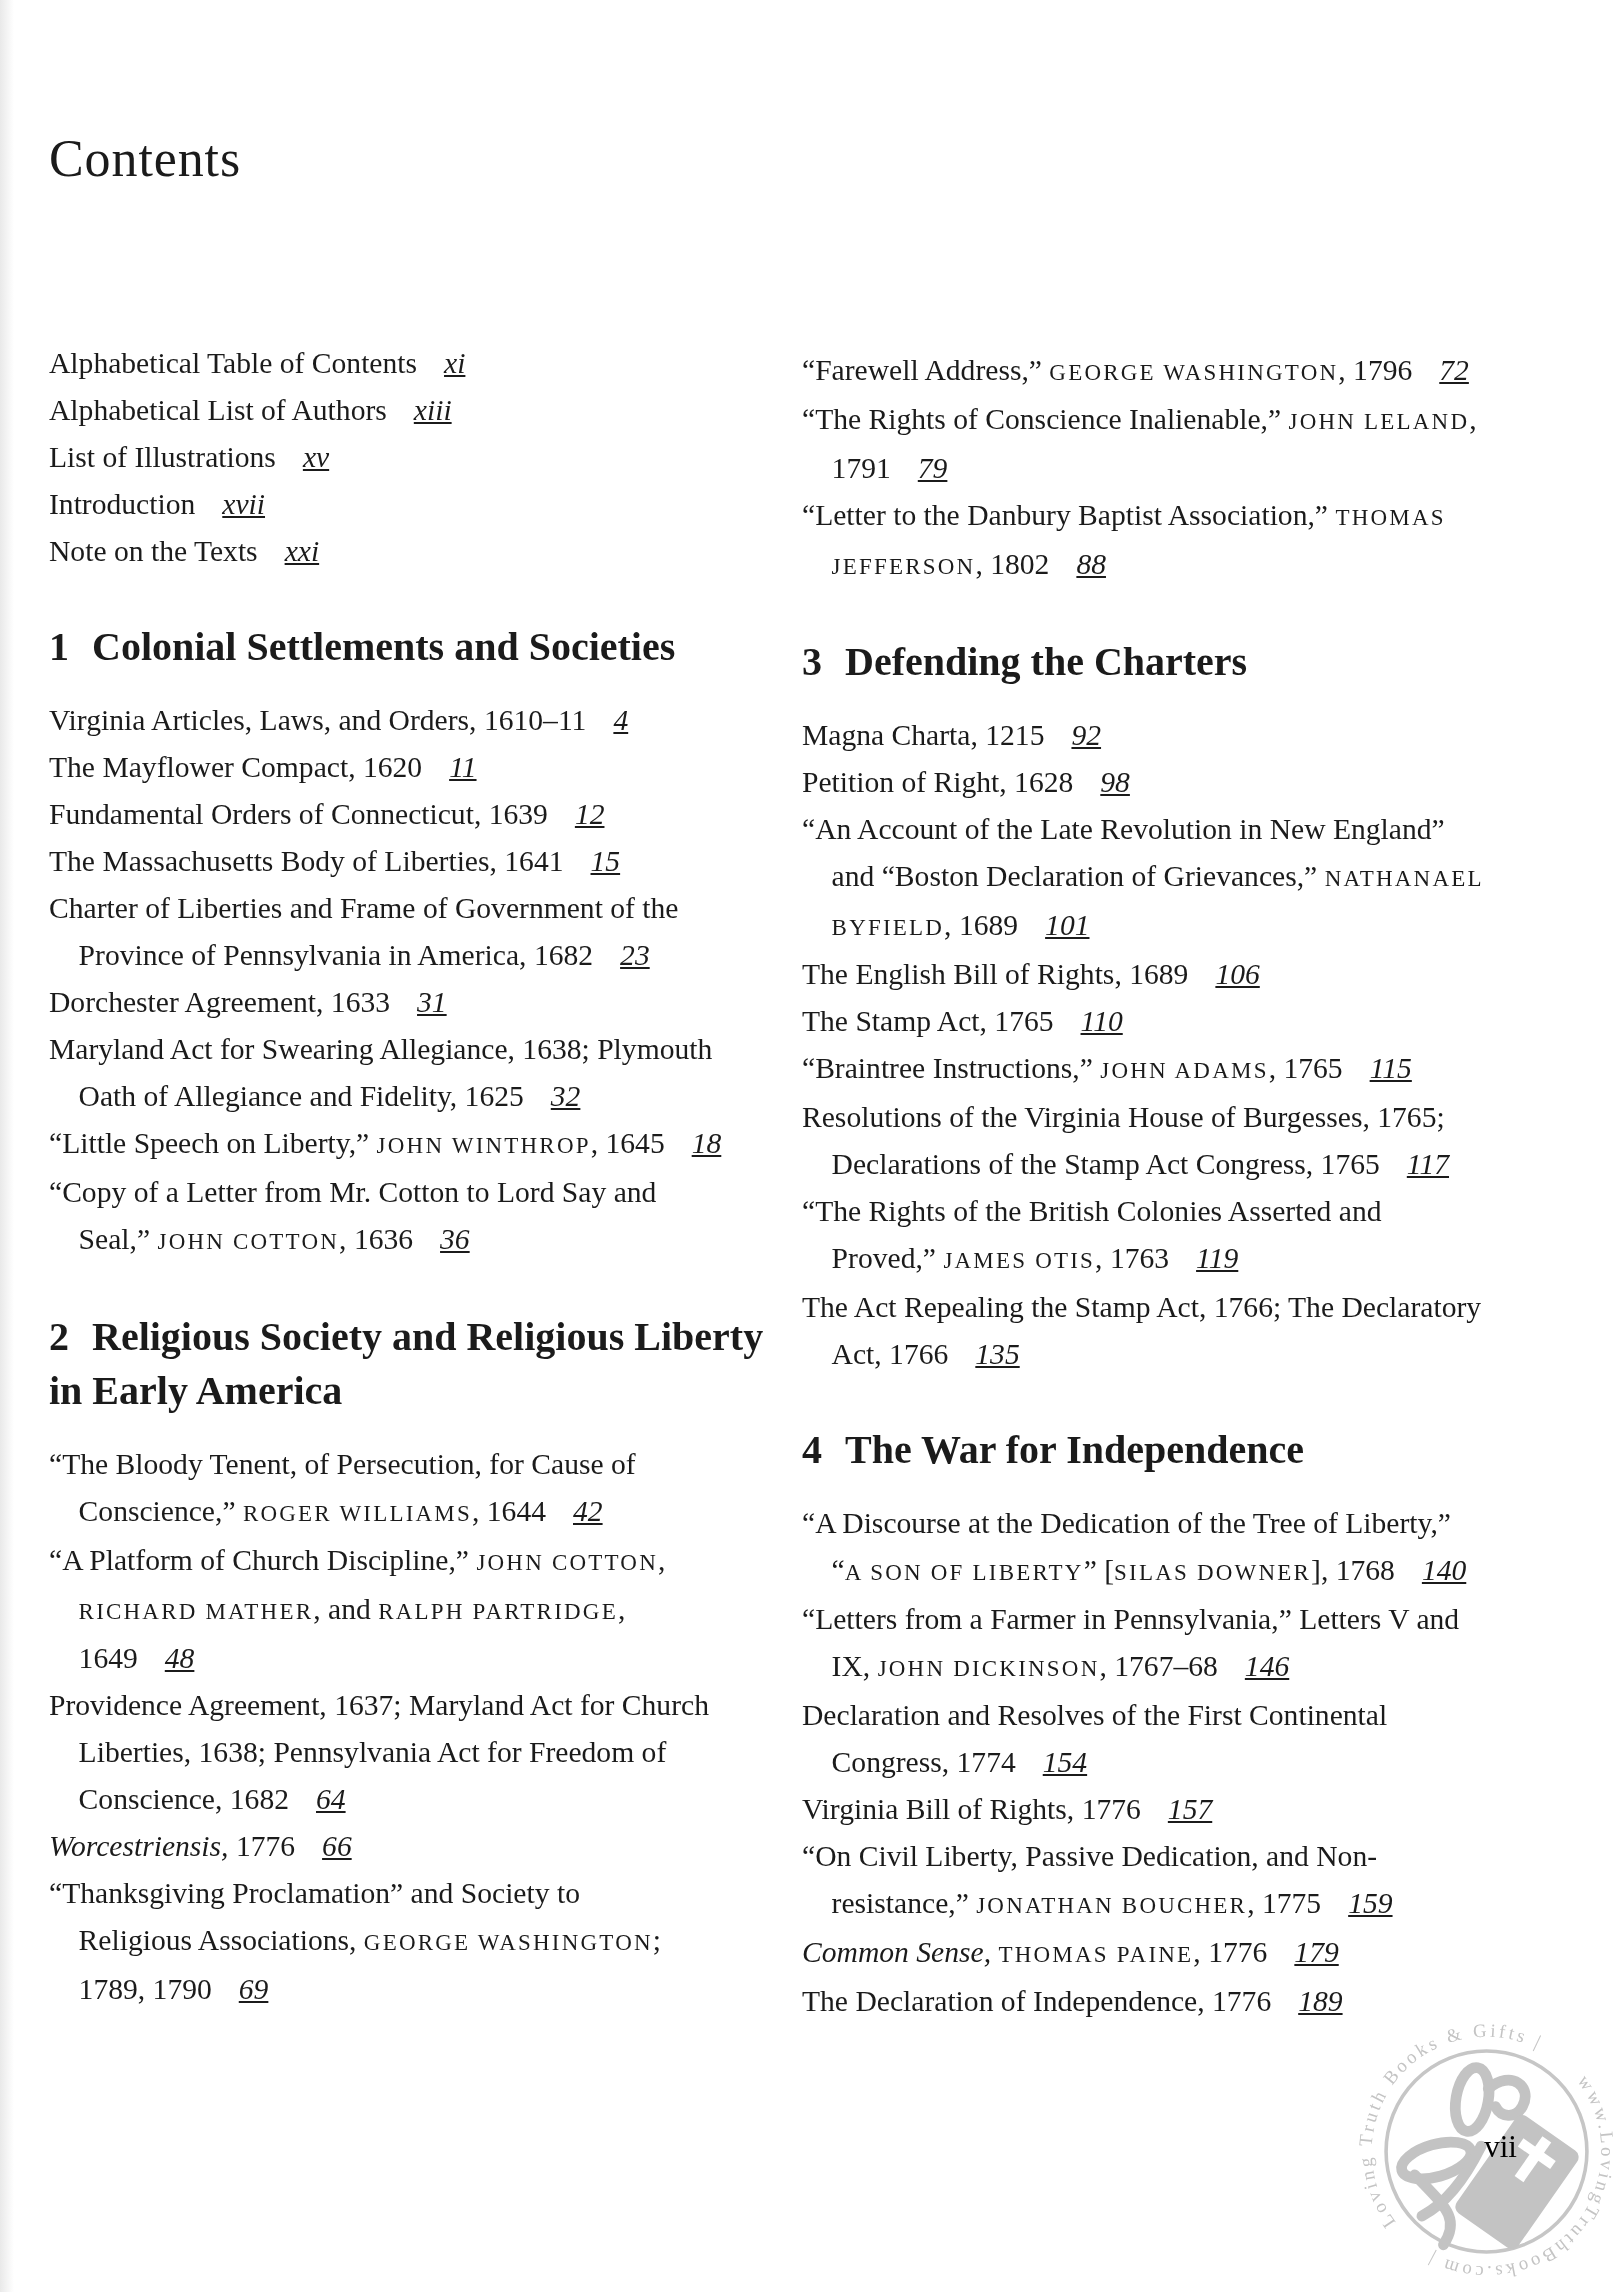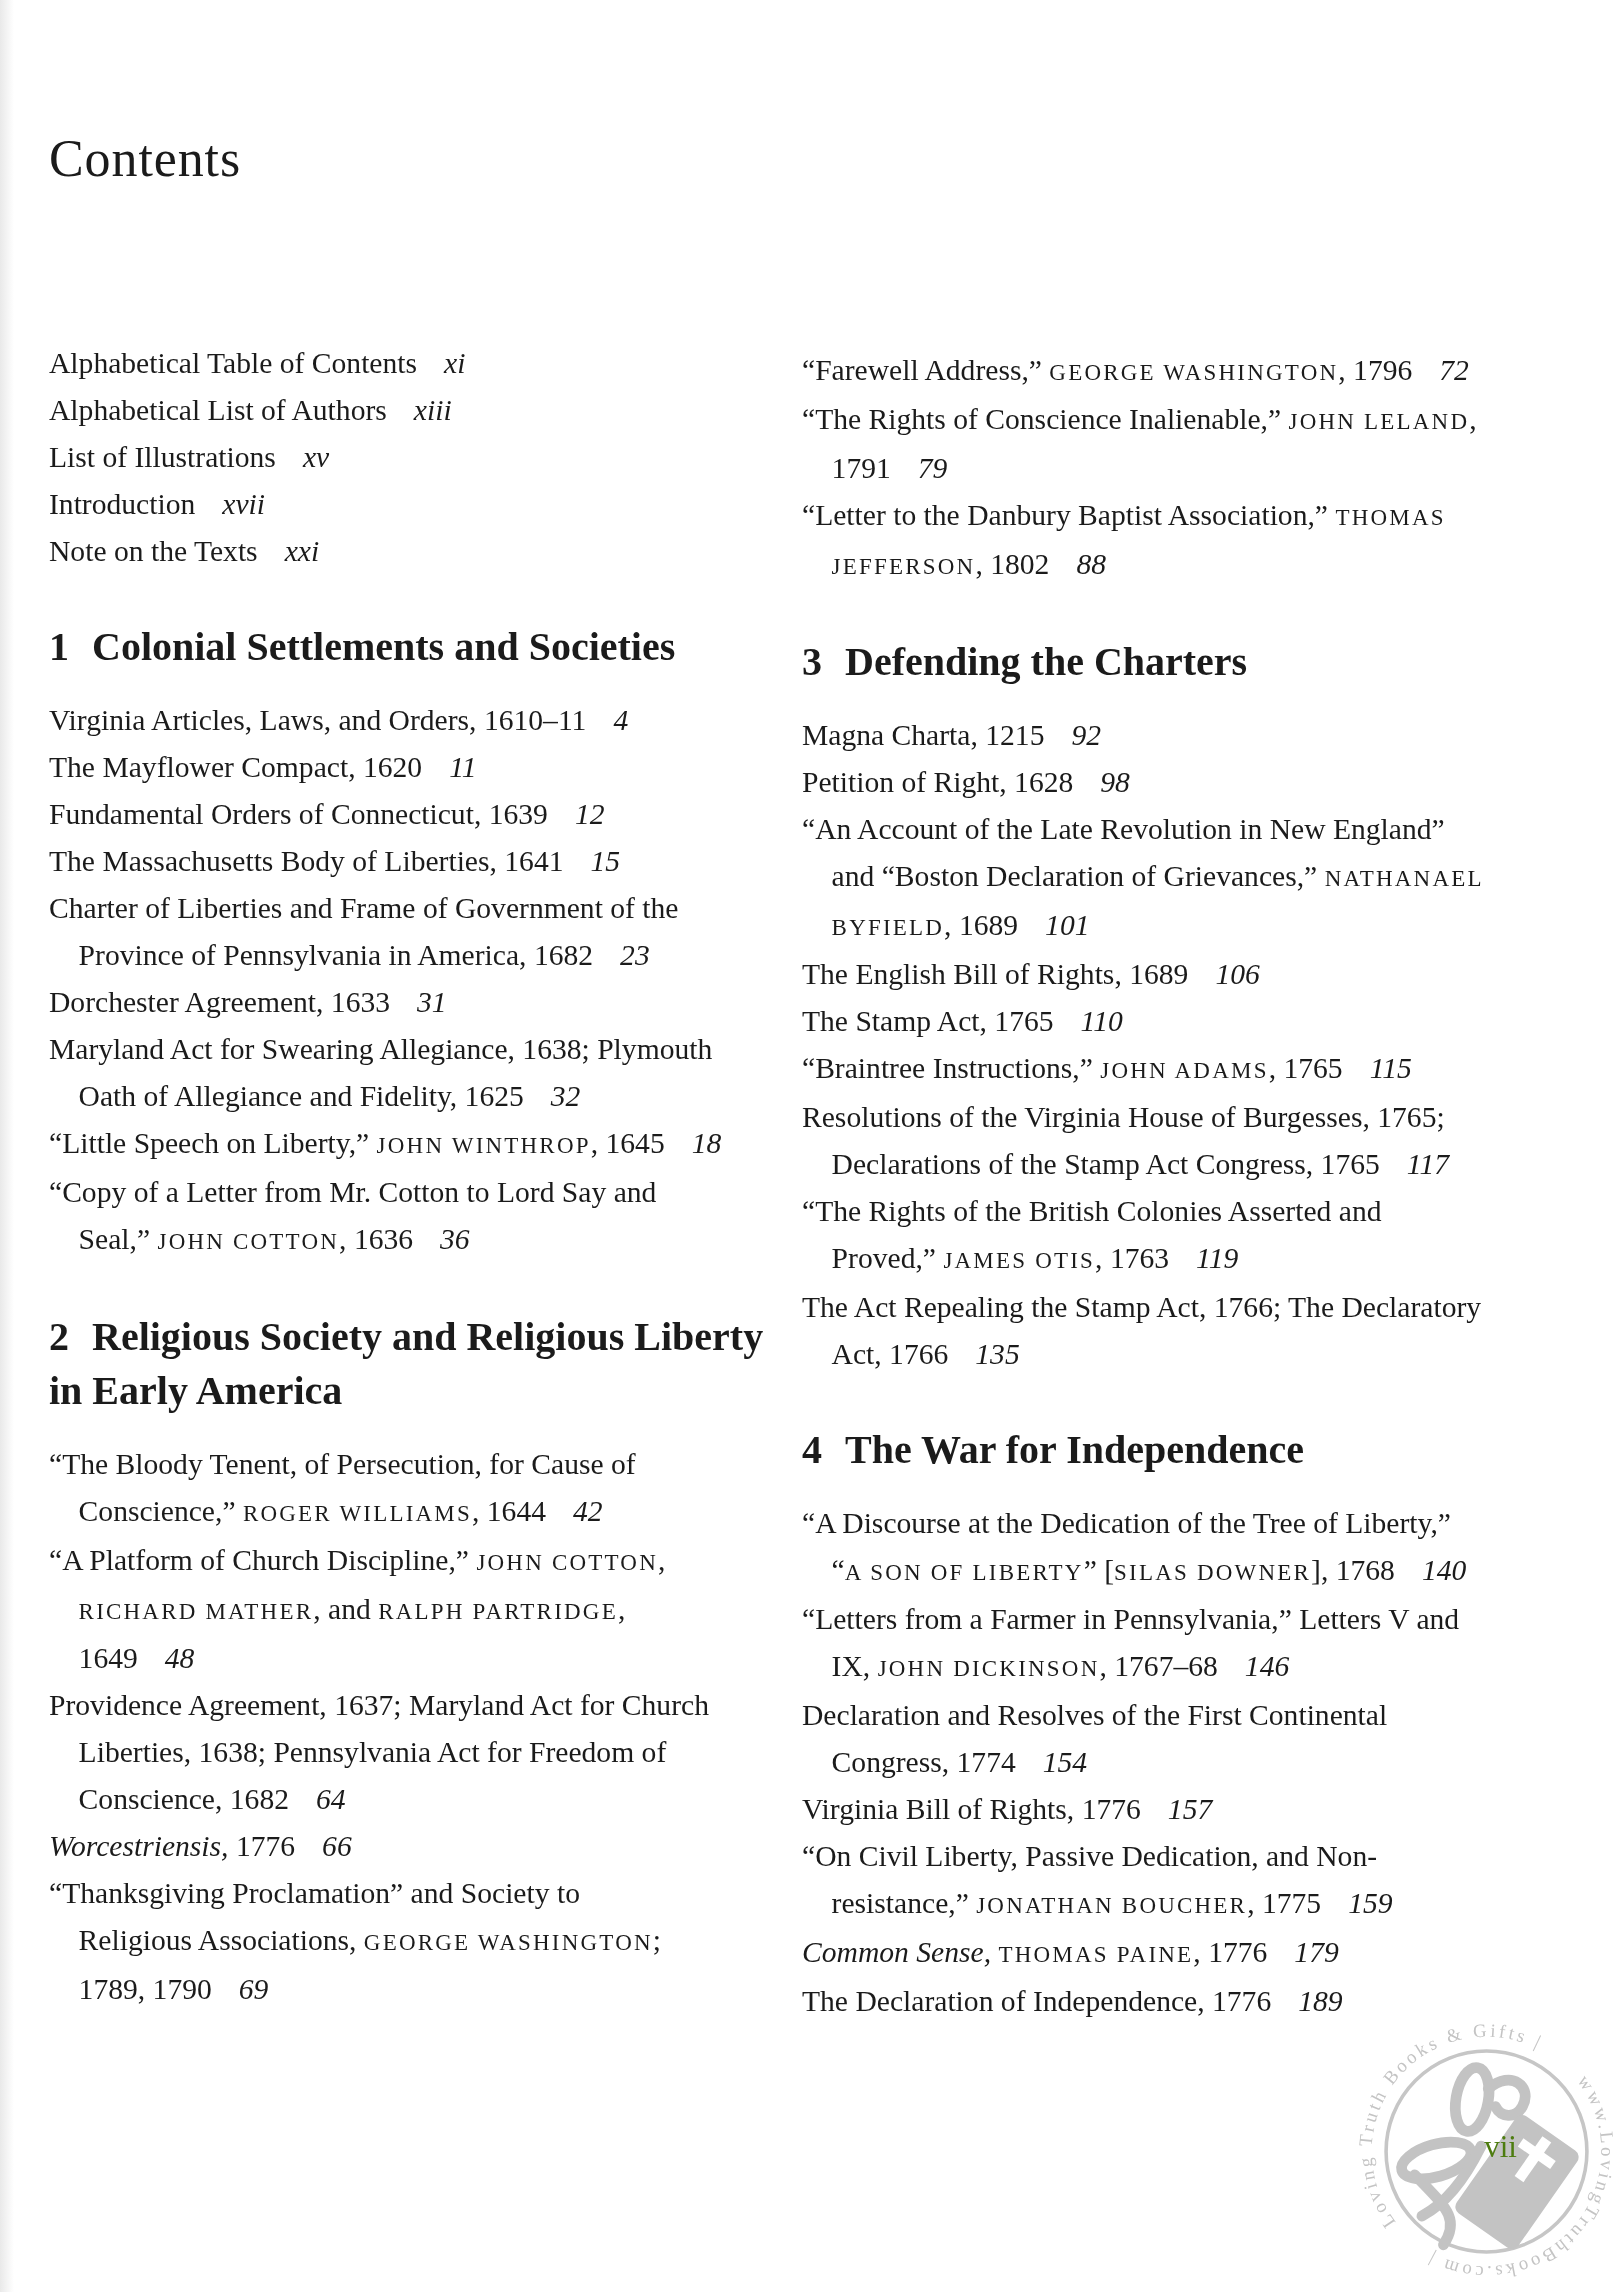--- a/index.html
+++ b/index.html
@@ -20,30 +20,30 @@
   }
   .column{position:absolute;}
   #col-left{left:49px;top:340px;}
   #col-right{left:802px;top:347px;}
   .entries{margin:0;}
   .entry{margin:0;}
   .line{font-size:29.6px;line-height:47px;white-space:nowrap;}
   .line.ind{padding-left:29.6px;}
   .sc{font-size:23px;letter-spacing:2.2px;font-family:Liberation Serif, serif;}
   .it{font-style:italic;}
-  .pn{font-style:italic;margin-left:27px;}
+  .pn{font-style:italic;margin-left:27px;text-decoration:underline;}
   .section-heading{
     font-size:40px;line-height:54px;margin:45px 0 23px 0;white-space:nowrap;
     font-weight:bold;
   }
   .sec-num{padding-right:23px;}
   .watermark{position:absolute;left:1352px;top:2017px;width:269px;height:269px;}
   .folio{
     position:absolute;left:1469px;top:2131px;width:63px;text-align:center;
-    font-size:31px;line-height:1;color:#4d7c0f;
+    font-size:31px;line-height:1;color:#000000;
   }
 </style>
 </head>
 <body>
 
 <h1 class="page-title">Contents</h1>
 
 <div id="col-left" class="column">
     <div class="entries">
       <div class="entry">

